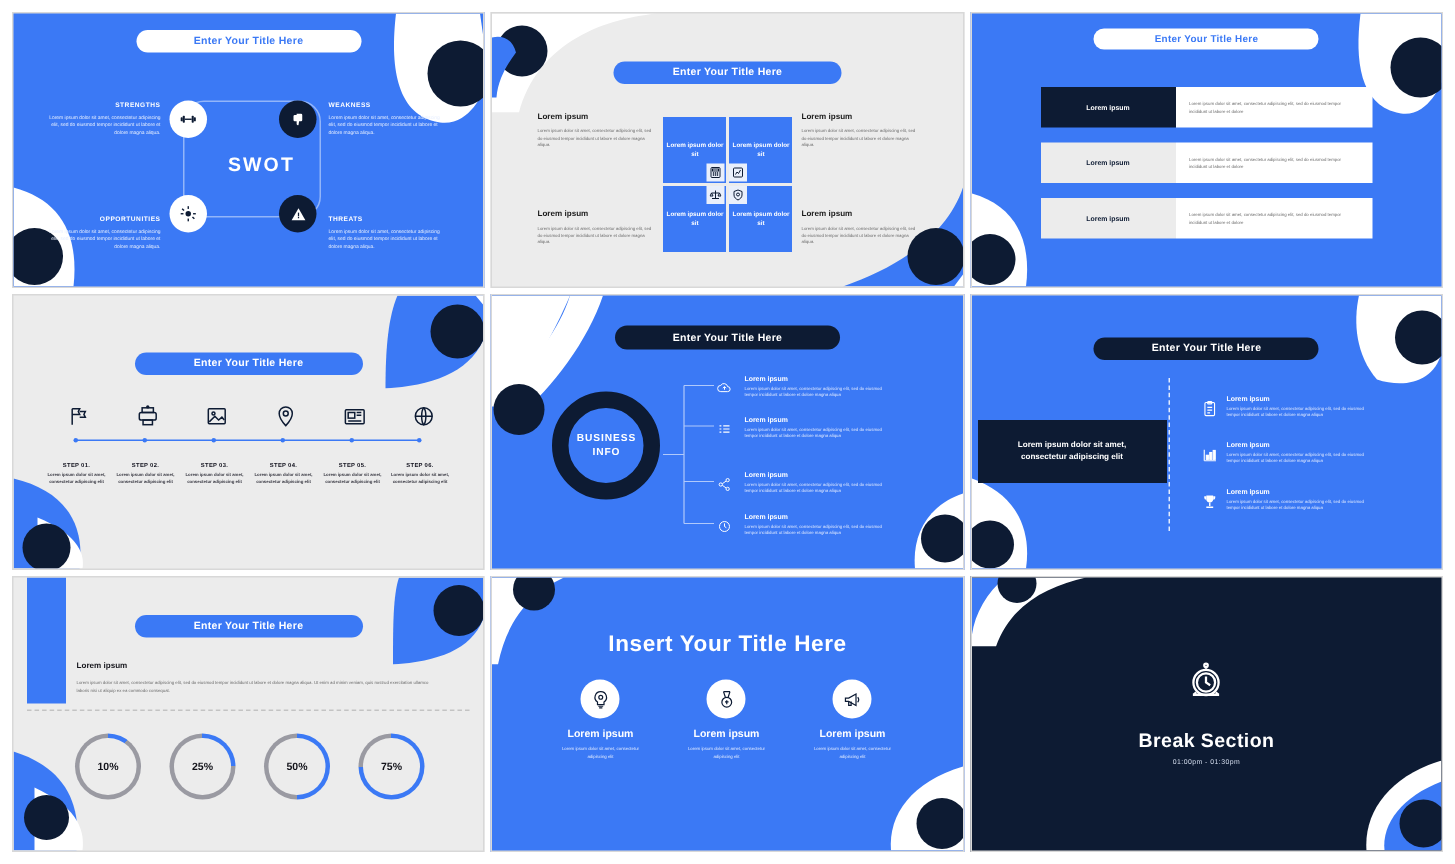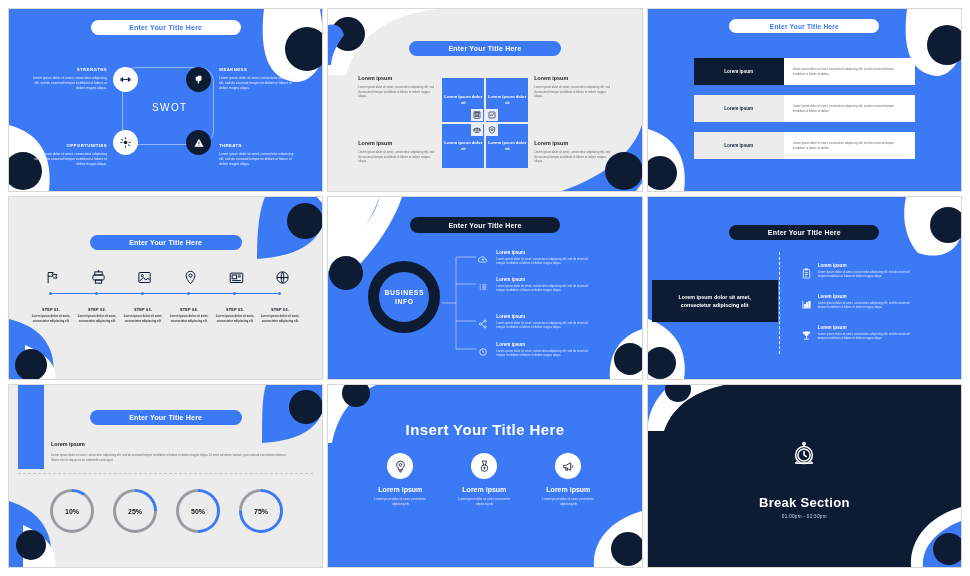--- a/index.html
+++ b/index.html
@@ -50,21 +50,21 @@
     position: absolute; width: 25px; height: 25px; border-radius: 50%;
     display:flex; align-items:center; justify-content:center;
   }
   .swot-circ.w { background:#fff; }
   .swot-circ.d { background:#0d1b33; }
   .swot-ring {
     position:absolute; border:0.7px solid rgba(255,255,255,.45);
     border-radius: 14px;
   }
   .swot-word {
-    position:absolute; color:#fff; font-weight:normal; font-size:10px; letter-spacing:1.4px;
+    position:absolute; color:#fff; font-weight:bold; font-size:13px; letter-spacing:1.4px;
   }
 
   
   .q-cell {
     position:absolute; background:#3b79f5; color:#fff;
     display:flex; align-items:center; justify-content:center; text-align:center;
     font-weight:bold; font-size:4.2px; line-height:1.45;
   }
   .q-ico {
     position:absolute; width:12px; height:12px; background:#e9effb;
@@ -127,21 +127,21 @@
   
   .s8-t { position:absolute; width:100%; text-align:center; color:#fff; font-weight:bold; font-size:15px; letter-spacing:.4px;}
   .s8-c { position:absolute; width:52px; text-align:center; }
   .s8-circ { width:26px; height:26px; border-radius:50%; background:#fff; margin:0 auto;
              display:flex; align-items:center; justify-content:center; }
   .s8-h { font-weight:bold; font-size:7px; color:#fff; margin-top:7px; }
   .s8-p { color:#dfe9ff; margin-top:4px; }
 
   
   .s9-wrap { position:absolute; width:100%; text-align:center; }
-  .s9-h { color:#fff; font-weight:bold; font-size:13px; letter-spacing:.3px; margin-top:22px; }
+  .s9-h { color:#fff; font-weight:bold; font-size:13px; letter-spacing:.3px; margin-top:12px; }
   .s9-s { color:#d3dced; font-size:4.6px; margin-top:4px; letter-spacing:.3px; }
 </style>
 </head>
 <body>
 
 <div class="deck">
 
   <div class="slide">
     <svg class="blob" style="top:0;right:0;" width="120" height="78" viewBox="0 0 120 78">
       <path d="M62 0 L120 0 L120 52 C120 52 110 78 88 72 C62 66 58 34 62 0 Z" fill="#ffffff"></path>

